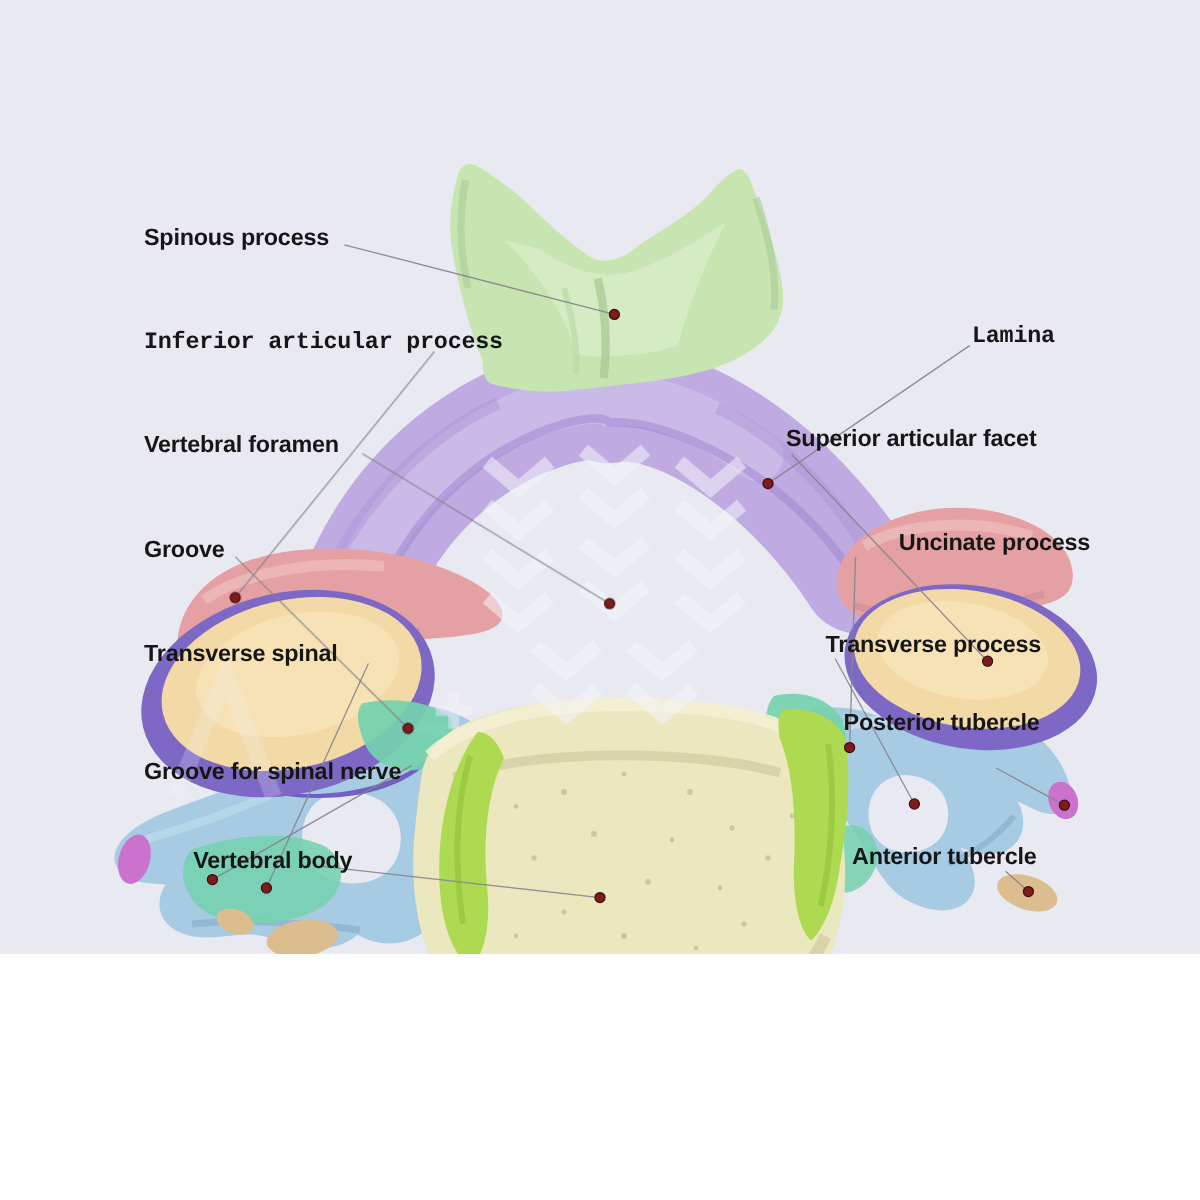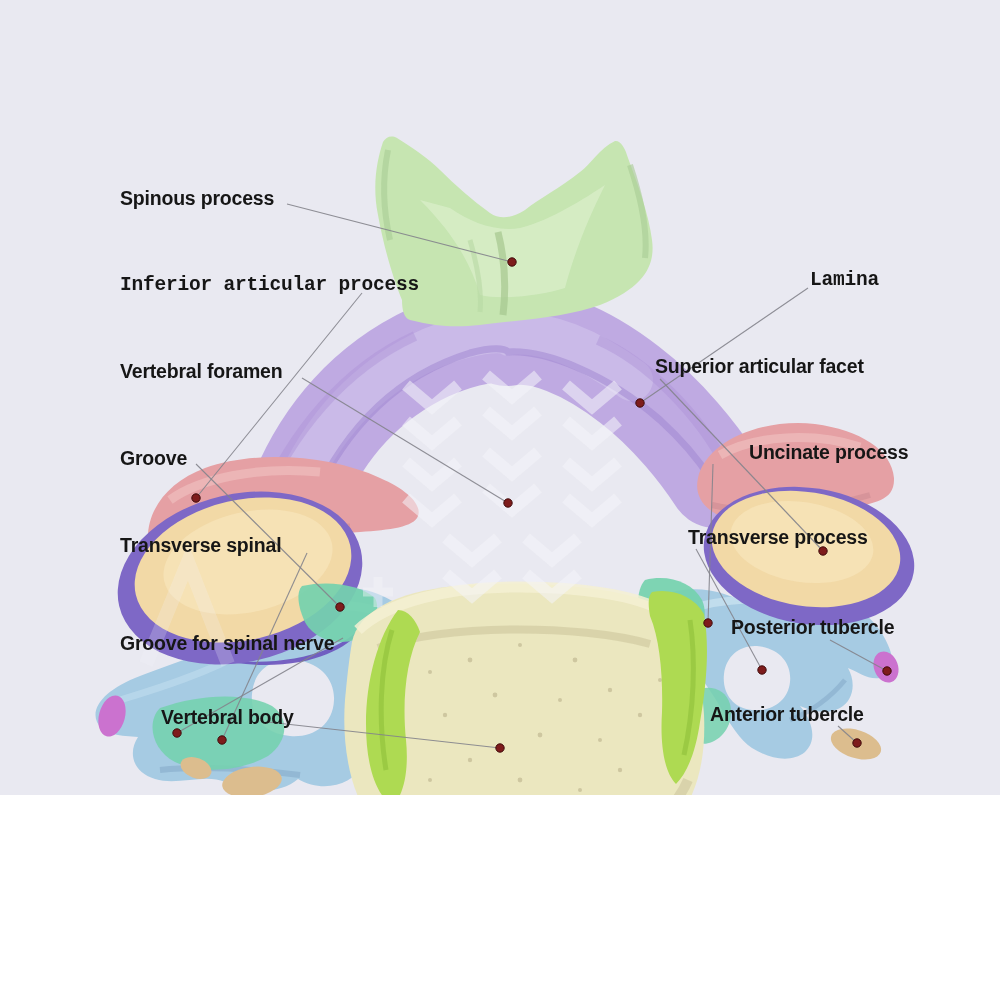--- a/index.html
+++ b/index.html
@@ -206,16 +206,16 @@
       <div class="label" style="left: 120px; top: 275px; font-family: Liberation Mono, monospace;">Inferior articular process</div>
       <div class="label" style="left: 120px; top: 361px;">Vertebral foramen</div>
       <div class="label" style="left: 120px; top: 448px;">Groove</div>
       <div class="label" style="left: 120px; top: 535px;">Transverse spinal</div>
       <div class="label" style="left: 120px; top: 621px; margin-top: 12px;">Groove for spinal nerve</div>
       <div class="label" style="left: 120px; top: 707px; margin-left: 41px;">Vertebral body</div>
       <div class="label" style="left: 810px; top: 270px; font-family: Liberation Mono, monospace;">Lamina</div>
       <div class="label" style="left: 655px; top: 356px;">Superior articular facet</div>
       <div class="label" style="left: 749px; top: 442px;">Uncinate process</div>
       <div class="label" style="left: 688px; top: 527px;">Transverse process</div>
-      <div class="label" style="left: 703px; top: 617px; margin-left: 28px;">Posterior tubercle</div>
+      <div class="label" style="left: 703px; top: 592px;">Posterior tubercle</div>
       <div class="label" style="left: 710px; top: 704px;">Anterior tubercle</div>
     </div>
 </div>
 
 </body></html>

